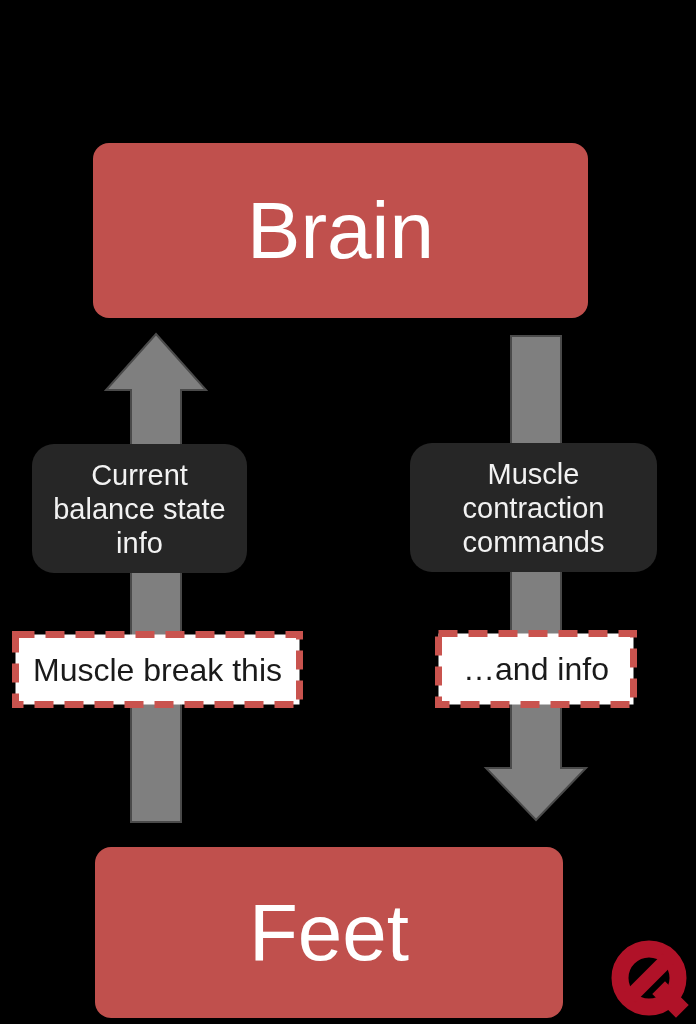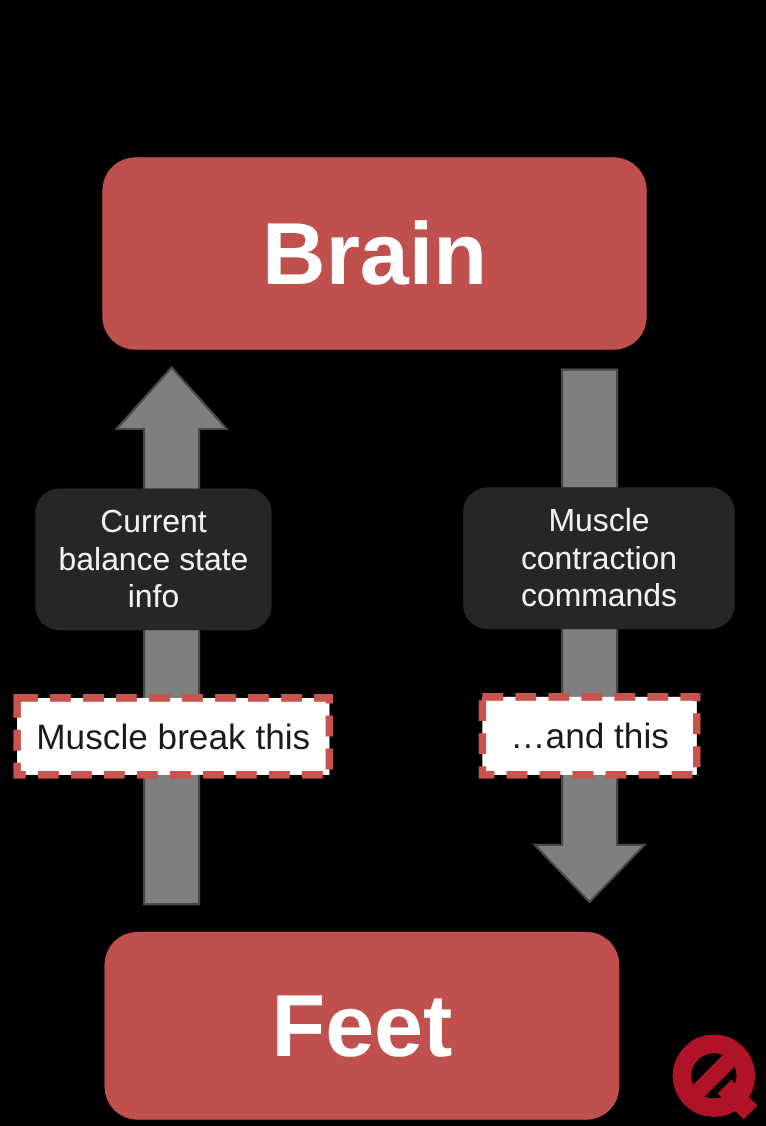--- a/index.html
+++ b/index.html
@@ -19,42 +19,41 @@
     position:relative;
     width:696px;height:1024px;
     background:var(--bg);
     overflow:hidden;
     font-family:"Liberation Sans", sans-serif;
   }
   .arrows{position:absolute;left:0;top:0;width:696px;height:1024px;}
   .node{
     position:absolute;
     background:var(--node-red);
-    border-radius:30px;
+    border-radius:16px;
     color:var(--node-text);
     display:flex;align-items:center;justify-content:center;
     font-size:80px;
     line-height:1;
-    font-weight:bold;
   }
   .node.brain{left:93px;top:143px;width:495px;height:175px;}
   .node.feet{left:95px;top:847px;width:468px;height:171px;}
   .darkbox{
     position:absolute;
     background:var(--dark-box);
     border-radius:22px;
     color:var(--dark-box-text);
     display:flex;align-items:center;justify-content:center;
     text-align:center;
     font-size:29px;line-height:34px;
     padding:0 10px;
     box-sizing:border-box;
   }
   .darkbox.left{left:32px;top:444px;width:215px;height:129px;}
-  .darkbox.right{left:410px;top:443px;width:247px;height:129px;margin-left:11px;}
+  .darkbox.right{left:410px;top:443px;width:247px;height:129px;}
   .dashedbox{
     position:absolute;
     display:flex;align-items:center;justify-content:center;
   }
   .dashedbox.left{left:12px;top:631px;width:291px;height:77px;}
   .dashedbox.right{left:435px;top:630px;width:202px;height:78px;}
   .dash-border{position:absolute;left:0;top:0;}
   .dashedbox .label{
     position:relative;
     color:var(--annotation-text);
@@ -93,21 +92,21 @@
     <svg class="dash-border" width="291" height="77" viewBox="0 0 291 77" xmlns="http://www.w3.org/2000/svg">
       <rect x="3.5" y="3.5" width="284" height="70" fill="#ffffff" stroke="var(--dash-red,#c9534e)" stroke-width="7" stroke-dasharray="19 11"></rect>
     </svg>
     <span class="label">Muscle break this</span>
   </div>
 
   <div class="dashedbox right">
     <svg class="dash-border" width="202" height="78" viewBox="0 0 202 78" xmlns="http://www.w3.org/2000/svg">
       <rect x="3.5" y="3.5" width="195" height="71" fill="#ffffff" stroke="var(--dash-red,#c9534e)" stroke-width="7" stroke-dasharray="19 11"></rect>
     </svg>
-    <span class="label">…and this</span>
+    <span class="label">…and info</span>
   </div>
 
   <svg class="qlogo" viewBox="0 0 88 94" xmlns="http://www.w3.org/2000/svg">
     <circle cx="41" cy="48" r="29" fill="none" stroke="var(--logo-red,#b01228)" stroke-width="17"></circle>
     <line x1="22" y1="67" x2="60" y2="29" stroke="var(--logo-red,#b01228)" stroke-width="15"></line>
     <line x1="57" y1="64" x2="68" y2="75" stroke="var(--logo-red,#b01228)" stroke-width="18" stroke-linecap="square"></line>
   </svg>
 
 </div>
 

